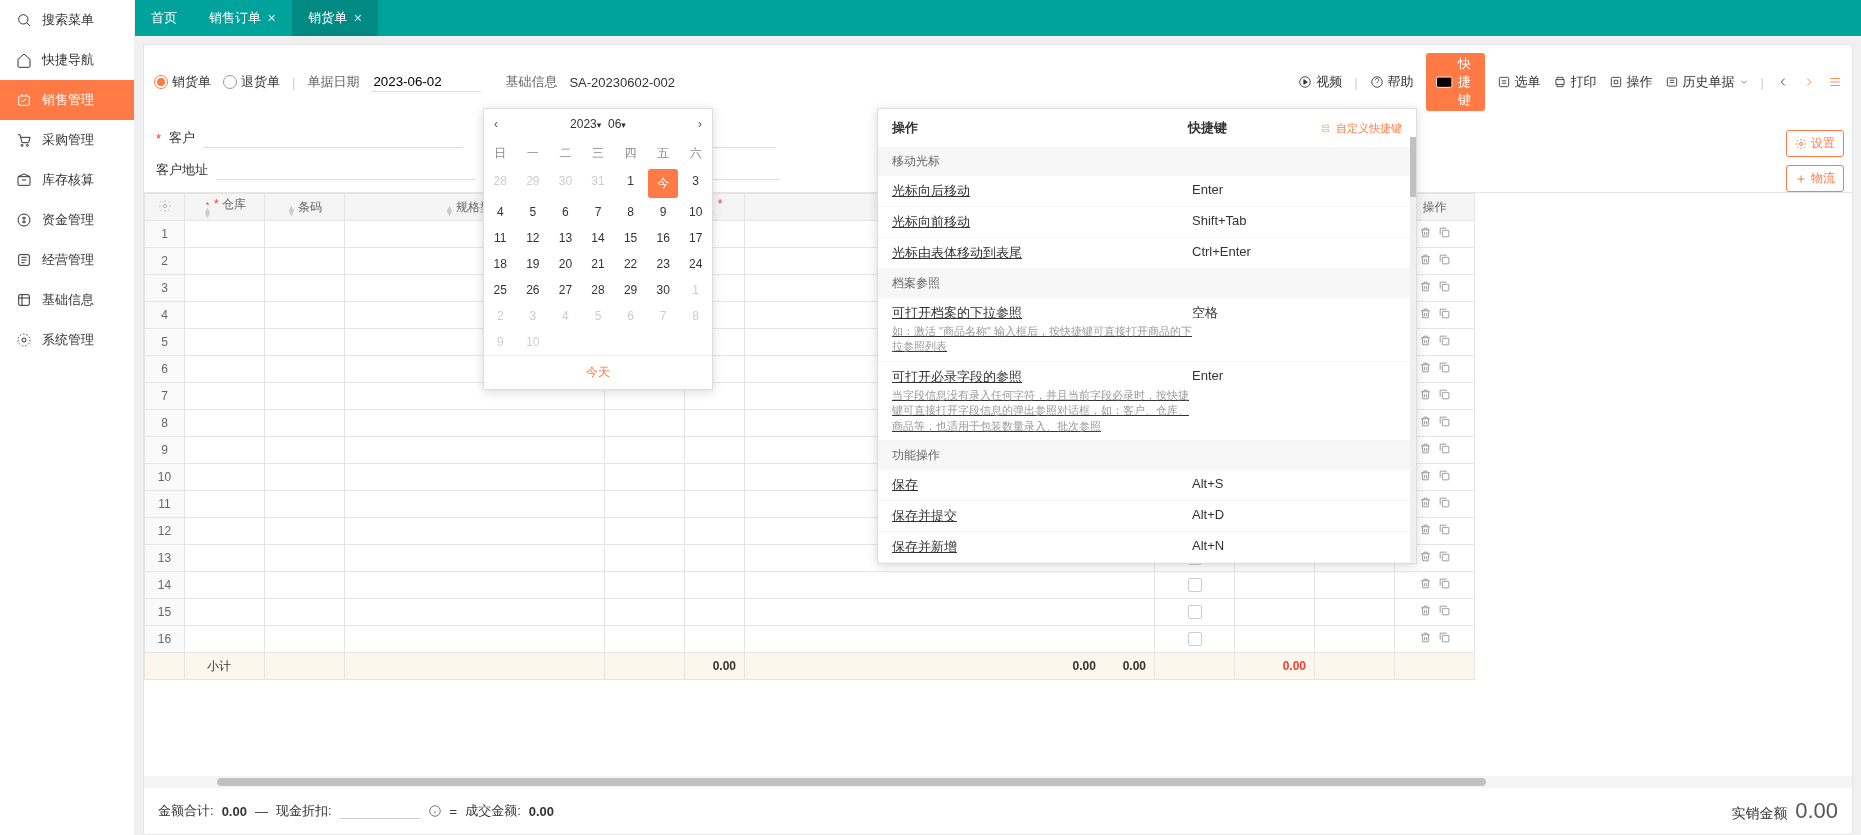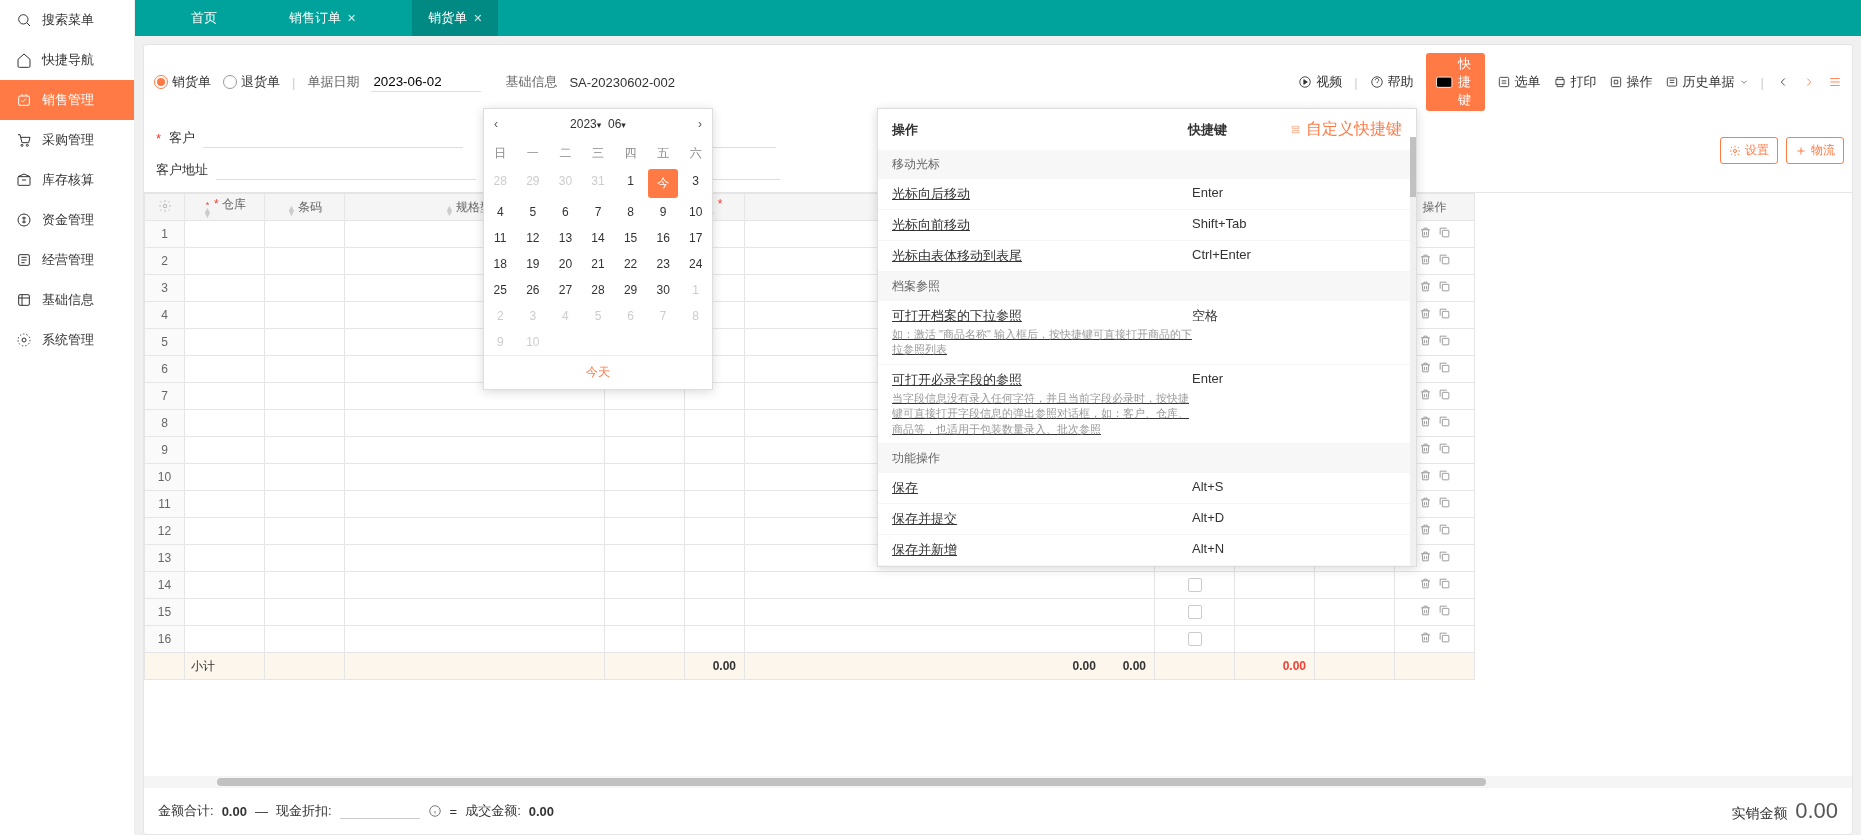--- a/index.html
+++ b/index.html
@@ -12,21 +12,21 @@
 .side-item { display: flex; align-items: center; padding: 10px 14px; cursor: pointer; color: #333; }
 .side-item.active { background: #ff7a45; color: #fff; }
 .side-item .icon { width: 20px; height: 20px; margin-right: 8px; display:inline-flex; align-items:center; justify-content:center; }
 .side-item .icon svg { width: 16px; height: 16px; stroke: currentColor; fill:none; stroke-width:1.5; }
 
 
 .main { flex: 1; display: flex; flex-direction: column; background: #f0f0f0; position: relative; }
 
 
 .tabs { background: #00a39b; display: flex; height: 36px; align-items: stretch; }
-.tab { padding: 0 16px; display: flex; align-items: center; color: #fff; font-size: 13px; cursor: pointer; gap:6px;margin-left:40px; }
+.tab { padding: 0 16px; display: flex; align-items: center; color: #fff; font-size: 13px; cursor: pointer; gap:6px; }
 .tab.active { background: #008a83; }
 .tab .close { font-size: 11px; opacity: .8; }
 
 
 .content { flex: 1; background: #f0f0f0; padding: 8px 8px 0 8px; display: flex; flex-direction: column; position:relative; }
 .panel { background: #fff; border: 1px solid #e5e5e5; border-radius: 3px; flex:1; display:flex; flex-direction:column; position:relative;}
 .topbar { display: flex; align-items: center; padding: 8px 10px; gap: 12px; border-bottom: 1px solid transparent; min-height:44px;}
 .radio { display:inline-flex; align-items:center; gap:4px; cursor:pointer; }
 .radio .dot { width:14px; height:14px; border-radius:50%; border:1px solid #ff7a45; display:inline-flex; align-items:center; justify-content:center;}
 .radio.checked .dot::after { content:''; width:8px; height:8px; border-radius:50%; background:#ff7a45;}
@@ -39,21 +39,21 @@
 .link { display:inline-flex; align-items:center; gap:4px; cursor:pointer; color:#333; }
 .link.icon-only svg, .link svg { width:14px; height:14px; stroke:currentColor; fill:none; stroke-width:1.5;}
 .btn-hot { background:#ff7a45; color:#fff; padding:2px 8px; border-radius:3px; display:inline-flex; align-items:center; gap:4px;}
 .btn-hot svg { stroke:#fff; }
 
 .form-row { display:flex; align-items:center; padding:8px 12px 12px 12px; gap:30px; }
 .form-row .cell { display:flex; align-items:center; gap:8px; }
 .form-row .req { color:#f04134; }
 .form-row select, .form-row input { border:none; border-bottom:1px solid #ddd; padding:2px; font-size:13px; min-width:100px;}
 
-.floating-btns { position:absolute; right:8px; top:92px; display:flex; flex-direction:row; gap:8px; z-index:5;}
+.floating-btns { position:absolute; right:8px; top:85px; display:flex; flex-direction:column; gap:8px; z-index:5;}
 .fbtn { border:1px solid #ff7a45; background:#fff; color:#ff7a45; padding:4px 8px; border-radius:3px; font-size:12px; display:flex; align-items:center; gap:4px; cursor:pointer;}
 .fbtn svg { width:12px; height:12px; stroke:currentColor; fill:none; stroke-width:2;}
 
 
 .table-wrap { flex:1; overflow:hidden; display:flex; flex-direction:column; border-top:1px solid #e5e5e5;}
 .tbl { flex:1; overflow:auto; position:relative;}
 table { border-collapse:collapse; table-layout:fixed; }
 th, td { border:1px solid #e5e5e5; height:27px; font-size:12px; }
 th { background:#f5f5f5; font-weight:normal; color:#666; position:sticky; top:0; padding:0 6px; white-space:nowrap;}
 th .sort { color:#ccc; font-size:9px; display:inline-flex; flex-direction:column; line-height:5px; margin-right:2px;}
@@ -86,21 +86,21 @@
 .cal-grid { display:grid; grid-template-columns:repeat(7,1fr); text-align:center;}
 .cal-dow { padding:6px 0; color:#888;}
 .cal-day { padding:6px 0; cursor:pointer; color:#333;}
 .cal-day.muted { color:#ccc;}
 .cal-day.today { background:#ff7a45; color:#fff; border-radius:3px; margin:1px;}
 .cal-foot { border-top:1px solid #eee; text-align:center; padding:8px; color:#ff7a45; cursor:pointer;}
 
 
 .shortcut { position:absolute; left:742px; top:72px; width:540px; background:#fff; border:1px solid #ddd; box-shadow:0 2px 10px rgba(0,0,0,.15); z-index:29;}
 .sc-head { display:flex; padding:10px 14px; font-weight:bold; align-items:center;}
-.sc-custom { margin-left:auto; color:#ff7a45; font-weight:normal; font-size:16px; display:flex; align-items:center; gap:4px; cursor:pointer;}
+.sc-custom { margin-left:auto; color:#ff7a45; font-weight:normal; font-size:11px; display:flex; align-items:center; gap:4px; cursor:pointer;}
 .sc-custom svg { width:13px; height:13px; stroke:#ff7a45; fill:none;}
 .sc-section { background:#f7f7f7; padding:6px 14px; color:#666; font-size:12px;}
 .sc-row { display:flex; padding:6px 14px; align-items:flex-start; font-size:13px; border-bottom:1px solid #f5f5f5;}
 .sc-row .op { width:300px;text-decoration:underline;}
 .sc-row .op .desc { font-size:11px; color:#999; line-height:1.4; margin-top:2px;}
 .sc-row .key { flex:1; color:#333;}
 .sc-scroll { position:absolute; right:0; top:28px; bottom:0; width:6px; background:#f0f0f0;}
 .sc-scroll .thumb { position:absolute; top:0; width:6px; height:60px; background:#c1c1c1;}
 
 .ellipsis-btn { color:#ff7a45; font-size:18px; line-height:10px; cursor:pointer; padding:0 4px;}
@@ -652,21 +652,21 @@
                     <td></td>
                     <td class="op-cell"><svg viewBox="0 0 24 24">
                         <path d="M4 7h16M9 7V4h6v3M6 7l1 13h10l1-13M10 11v6M14 11v6"></path>
                       </svg><svg viewBox="0 0 24 24">
                         <rect x="8" y="8" width="12" height="12" rx="1"></rect>
                         <path d="M4 16V4h12"></path>
                       </svg></td>
                   </tr>
                   <tr class="subtotal">
                     <td class="idx"></td>
-                    <td style="padding-left:6px">小计</td>
+                    <td style="padding-left:22px">小计</td>
                     <td></td>
                     <td></td>
                     <td></td>
                     <td class="val">0.00</td>
                     <td class="val" style="text-align:right;padding-right:8px">0.00&nbsp;&nbsp;&nbsp;&nbsp;&nbsp;&nbsp;&nbsp;&nbsp;0.00</td>
                     <td></td>
                     <td class="val warn">0.00</td>
                     <td></td>
                     <td></td>
                   </tr>

